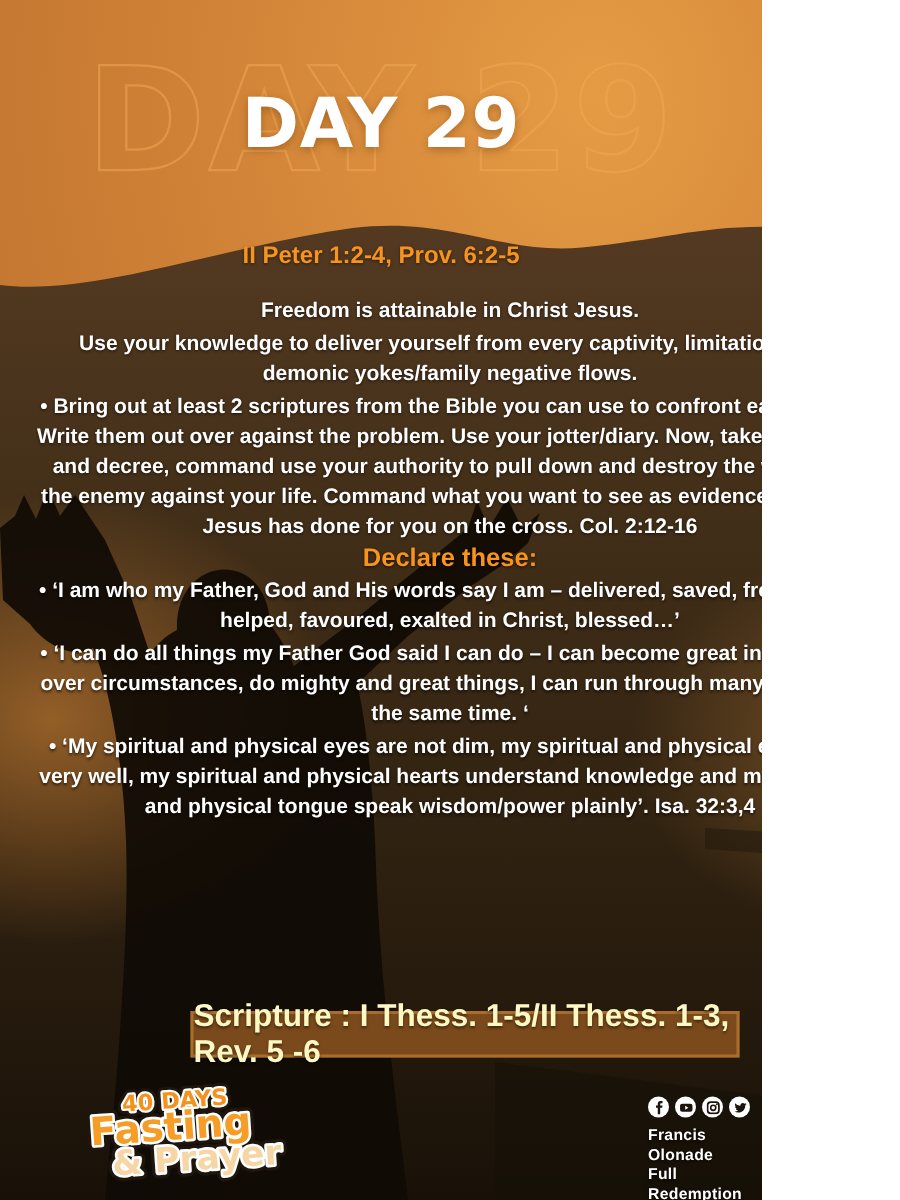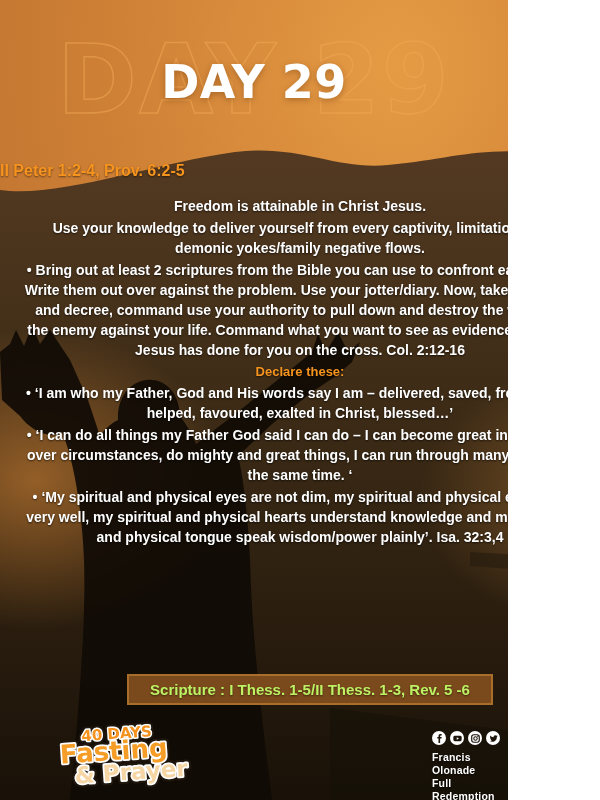--- a/index.html
+++ b/index.html
@@ -23,38 +23,38 @@
   .day-title{
     position:absolute;top:57px;left:0;width:100%;
     text-align:center;z-index:3;margin:0;
     font-family:"DejaVu Sans",sans-serif;
     font-weight:800;font-size:46px;line-height:50px;letter-spacing:0.5px;
     color:#ffffff;
     text-shadow:0 2px 6px rgba(90,40,0,0.35);
   }
   .reference{
     position:absolute;top:162px;left:0;width:100%;
-    text-align:left;z-index:4;
+    text-align:center;z-index:4;
     font-weight:bold;font-size:16px;
     color:#f7941e;
     text-shadow:0 1px 2px rgba(0,0,0,0.5);
   }
   .content{
     position:absolute;top:196px;left:24px;width:552px;z-index:4;
     text-align:center;color:#ffffff;
     font-weight:bold;font-size:14px;line-height:20px;
     text-shadow:0 1px 2px rgba(0,0,0,0.65);
   }
   .content p{margin:0 0 2px 0;}
-  .content p.declare{color:#f7941e;margin:2px 0 1px 0;font-size:13px;}
+  .content p.declare{color:#f7941e;margin:2px 0 1px 0;font-size:17px;}
   .banner{
     position:absolute;top:674px;left:127px;width:362px;height:27px;z-index:4;
     background:#7b4a1c;border:2px solid #aa6e2b;box-sizing:content-box;
     display:flex;align-items:center;justify-content:center;
-    color:#bef264;font-weight:bold;font-size:15px;
+    color:#fef9c3;font-weight:bold;font-size:21px;
     text-shadow:0 1px 2px rgba(0,0,0,0.5);
   }
   .logo-svg{position:absolute;left:48px;top:710px;z-index:5;}
   .credit{
     position:absolute;left:432px;top:731px;z-index:5;color:#ffffff;
   }
   .social-row{display:flex;gap:4px;margin-bottom:6px;}
   .social-icon{
     width:14px;height:14px;border-radius:50%;background:#ffffff;
     display:flex;align-items:center;justify-content:center;

